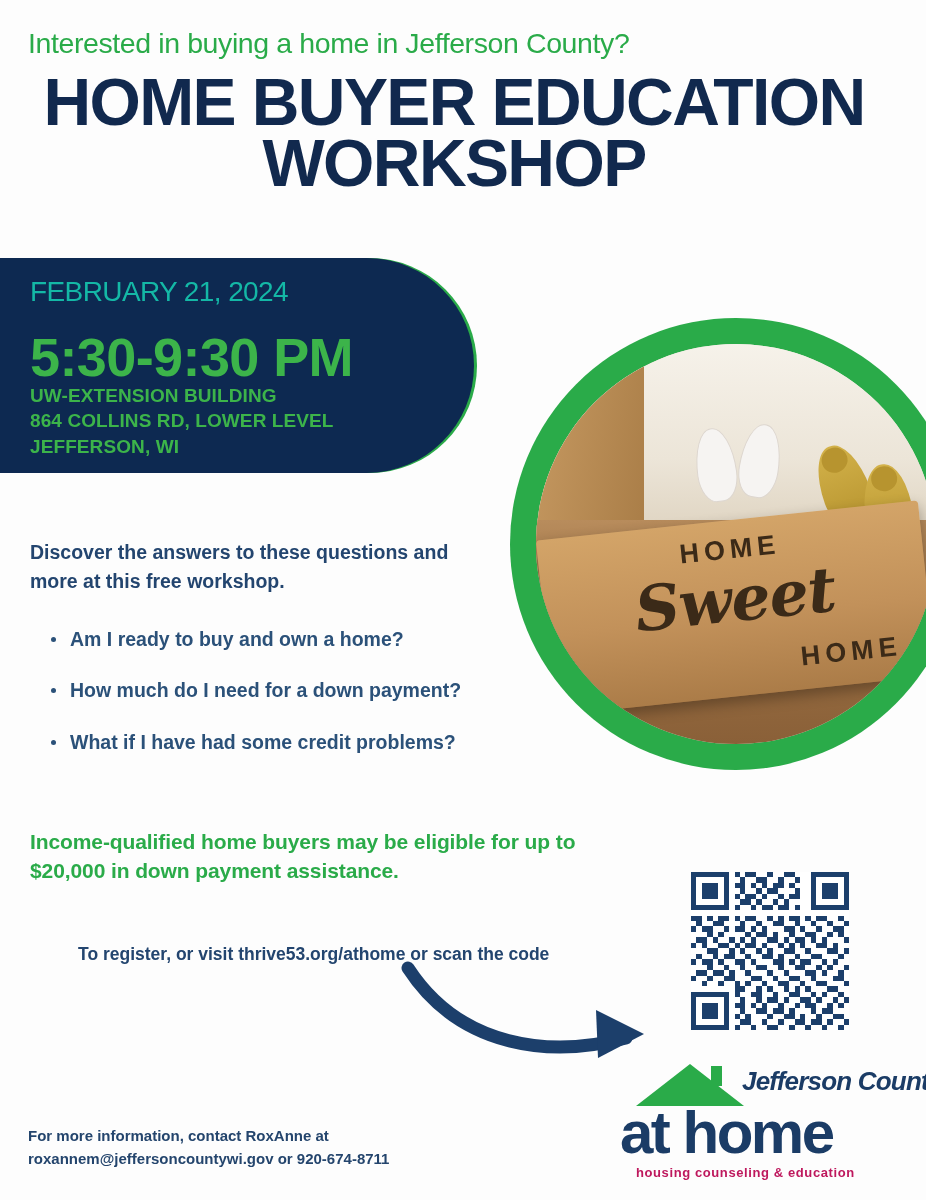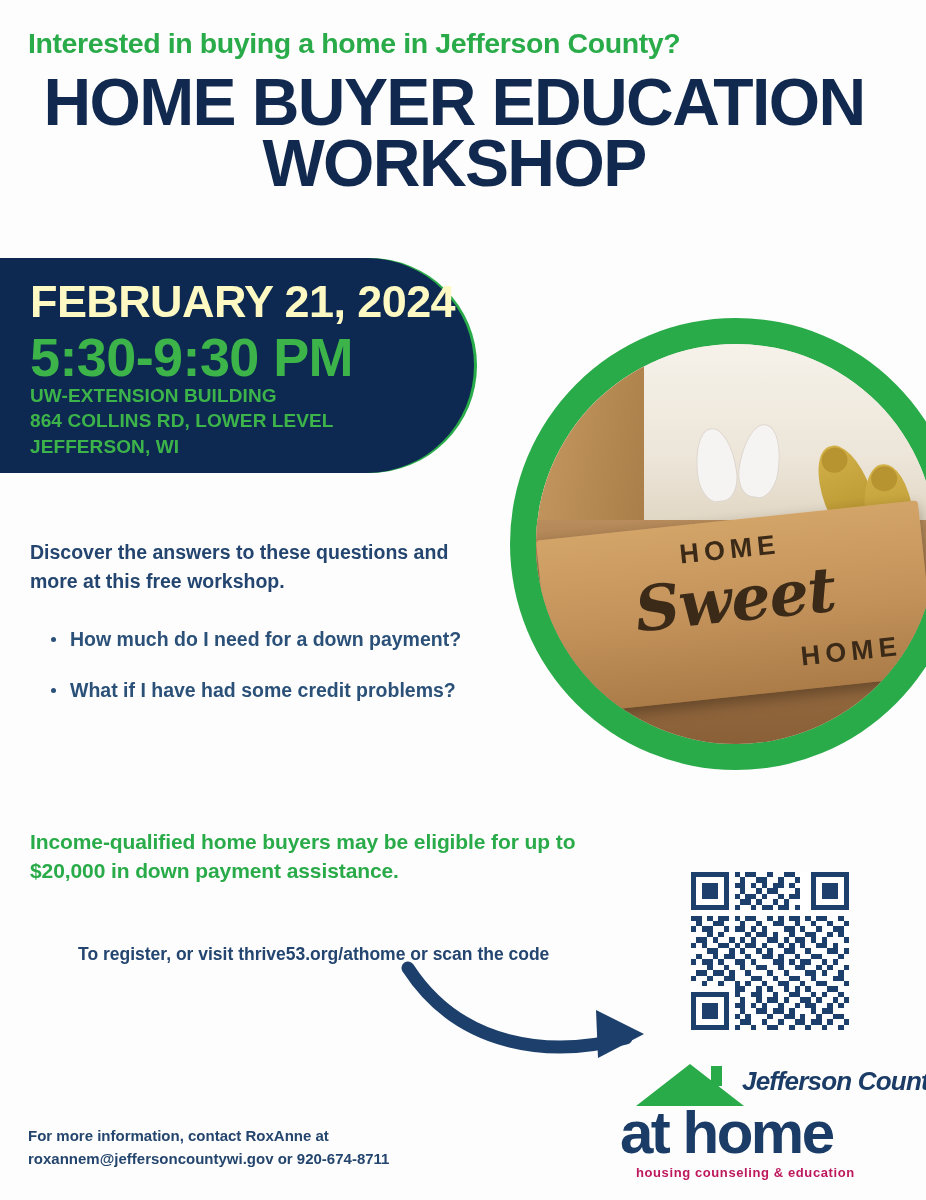--- a/index.html
+++ b/index.html
@@ -18,21 +18,21 @@
     overflow: hidden;
   }
 
   
   .eyebrow {
     position: absolute;
     left: 28px;
     top: 27px;
     width: 860px;
     font-size: 28.5px;
-    font-weight: bold;
+    font-weight: normal;
     letter-spacing: -0.4px;
     color: #2aab49;
     white-space: nowrap;
   }
   .headline {
     position: absolute;
     left: 14px;
     top: 72px;
     width: 880px;
     font-size: 66px;
@@ -53,23 +53,23 @@
     width: 490px;
     height: 215px;
     background: #0d2951;
     border-radius: 0 108px 108px 0;
     box-shadow: 3px 0 0 0 #2aab49;
   }
   .datebox .date {
     position: absolute;
     left: 46px;
     top: 18px;
-    font-size: 45px;
-    font-weight: bold;
-    color: #fef9c3;
+    font-size: 28px;
+    font-weight: normal;
+    color: #14b8a6;
     letter-spacing: -0.6px;
     white-space: nowrap;
   }
   .datebox .time {
     position: absolute;
     left: 46px;
     top: 68px;
     font-size: 54px;
     font-weight: bold;
     color: #3cb44a;
@@ -338,20 +338,21 @@
     <div class="venue">
       <span>UW-EXTENSION BUILDING</span>
       <span>864 COLLINS RD, LOWER LEVEL</span>
       <span>JEFFERSON, WI</span>
     </div>
   </div>
 
   <div class="intro">Discover the answers to these questions and more at this free workshop.</div>
 
   <ul class="qlist">
+    <li>Am I ready to buy and own a home?</li>
     <li>How much do I need for a down payment?</li>
     <li>What if I have had some credit problems?</li>
   </ul>
 
   <div class="assistance">Income-qualified home buyers may be eligible for up to $20,000 in down payment assistance.</div>
   <div class="register">To register, or visit thrive53.org/athome or scan the code</div>
 
   <svg class="arrow" viewBox="0 0 260 110">
     <path d="M8 8 C 60 88, 150 98, 226 78" stroke="#1c3f6b" stroke-width="13" fill="none" stroke-linecap="round"></path>
     <path d="M196 50 L 244 74 L 198 98 Z" fill="#1c3f6b"></path>

